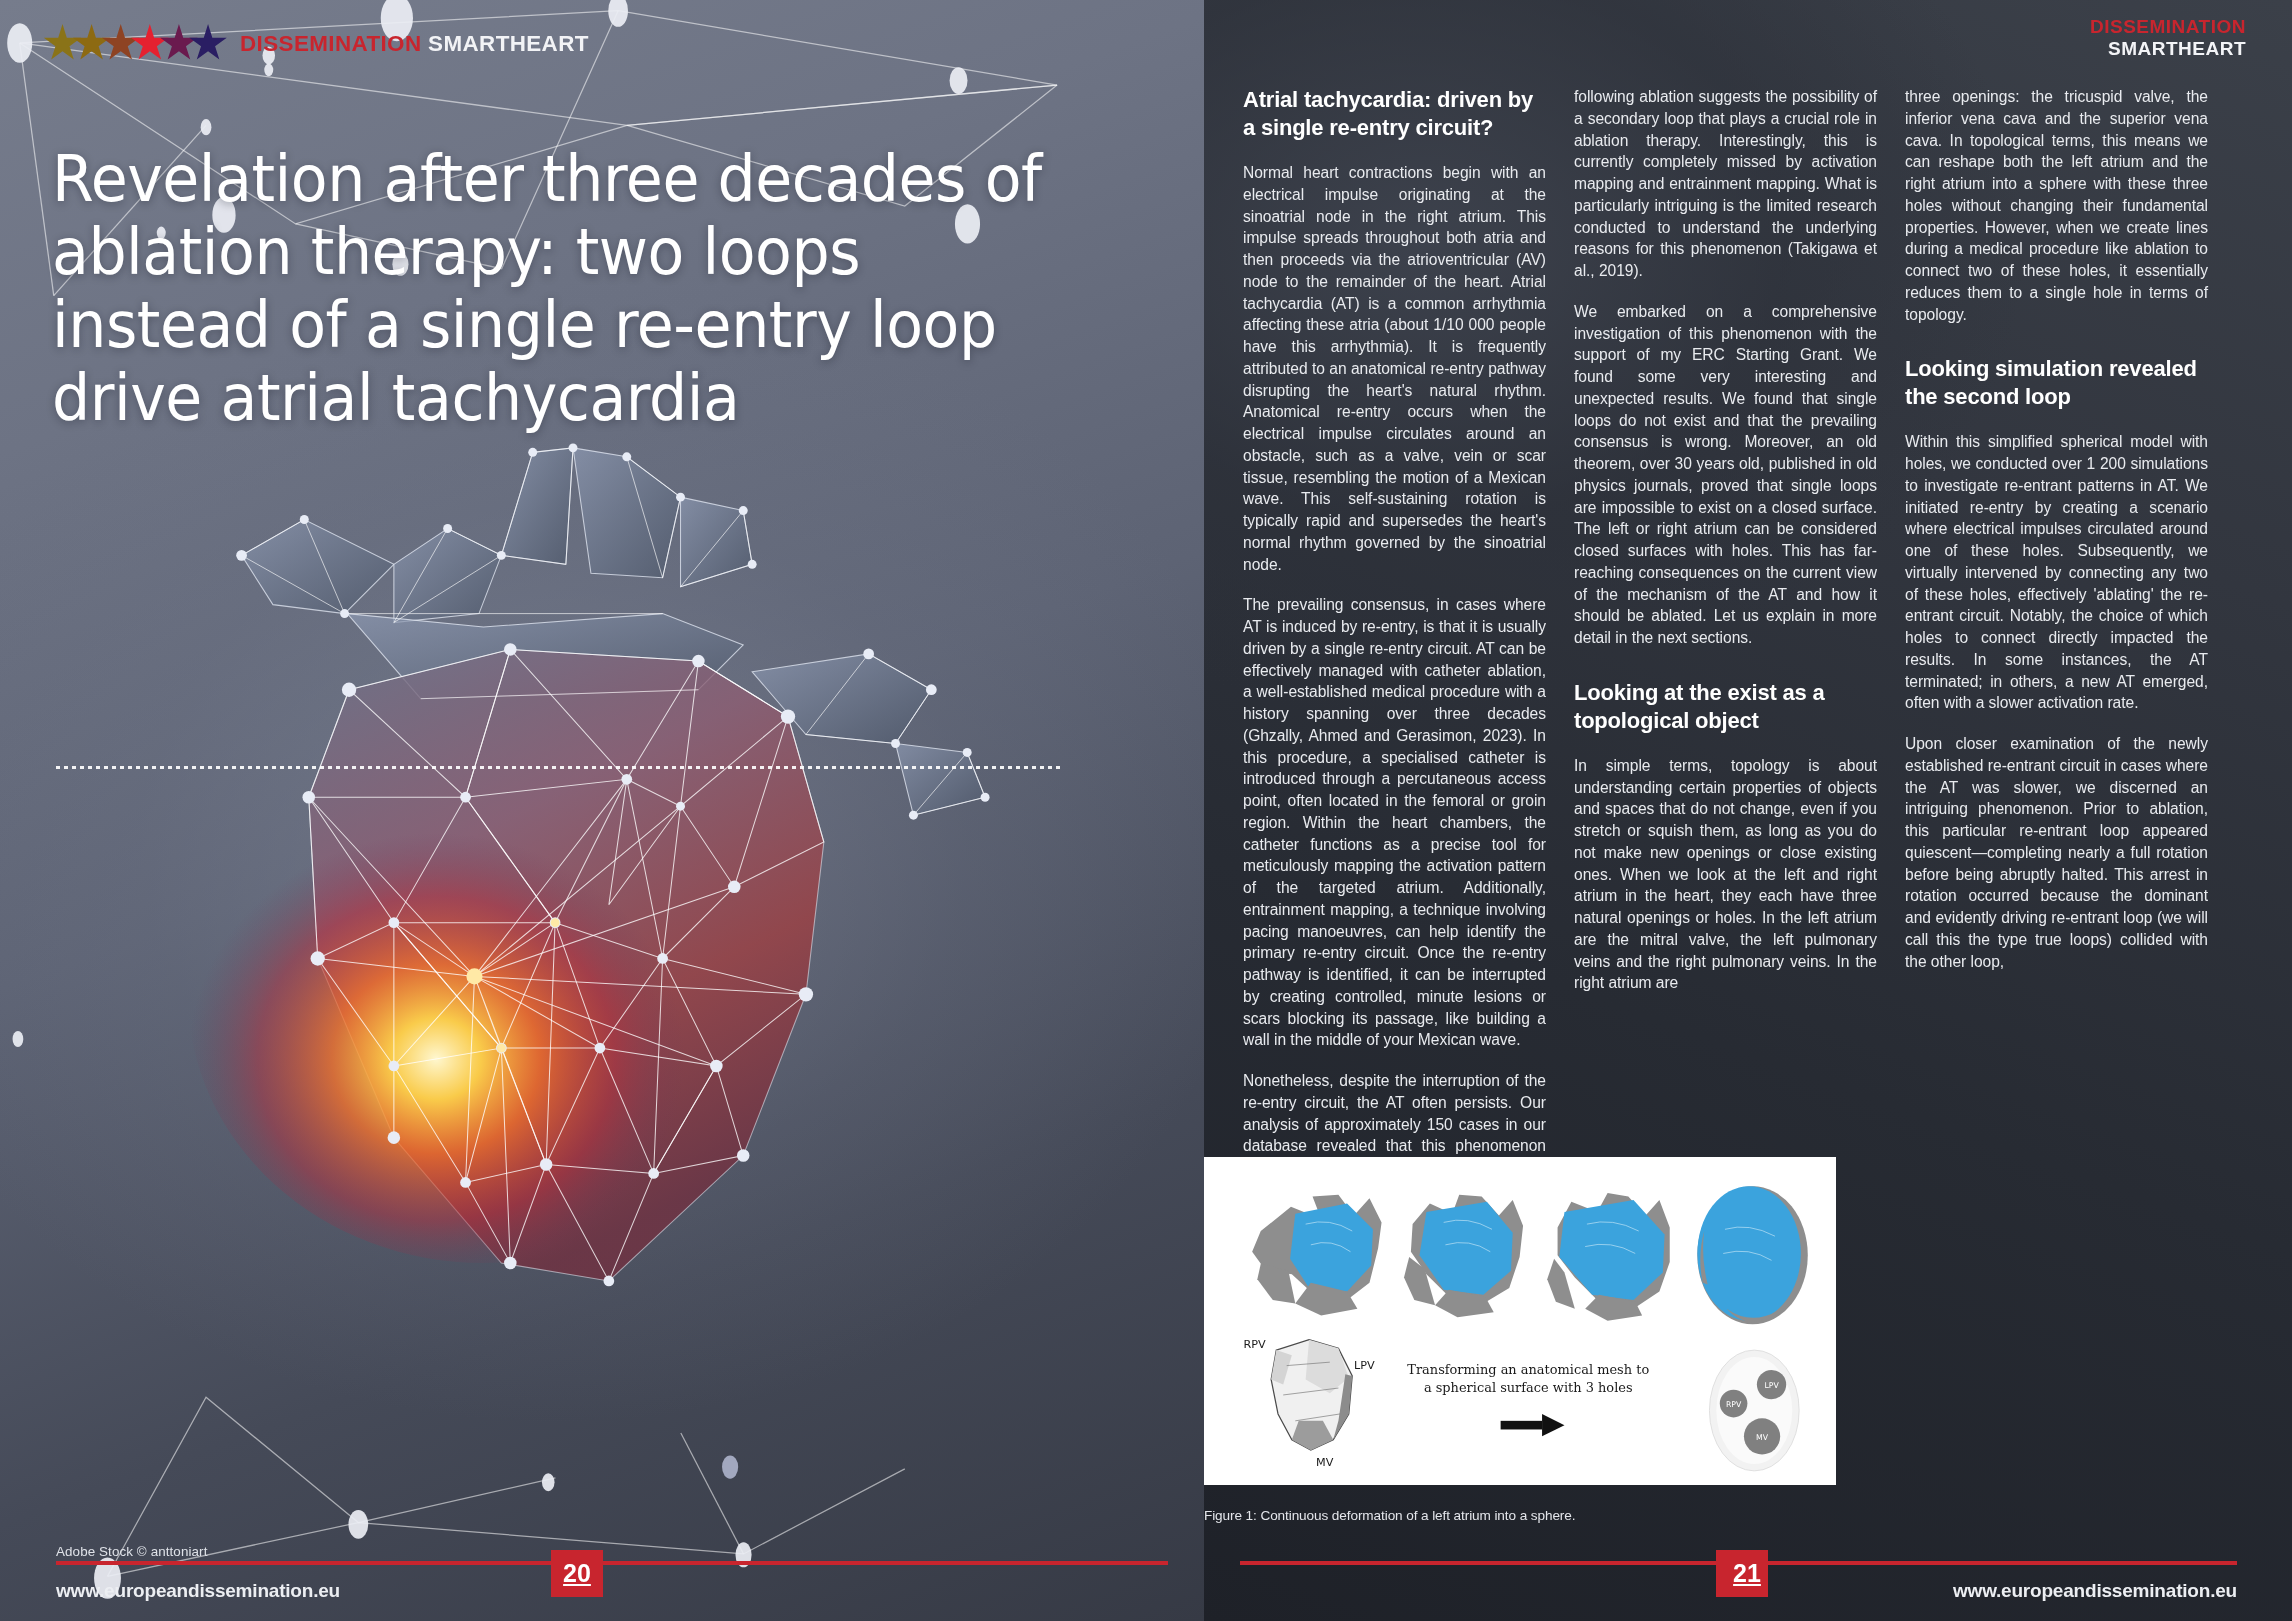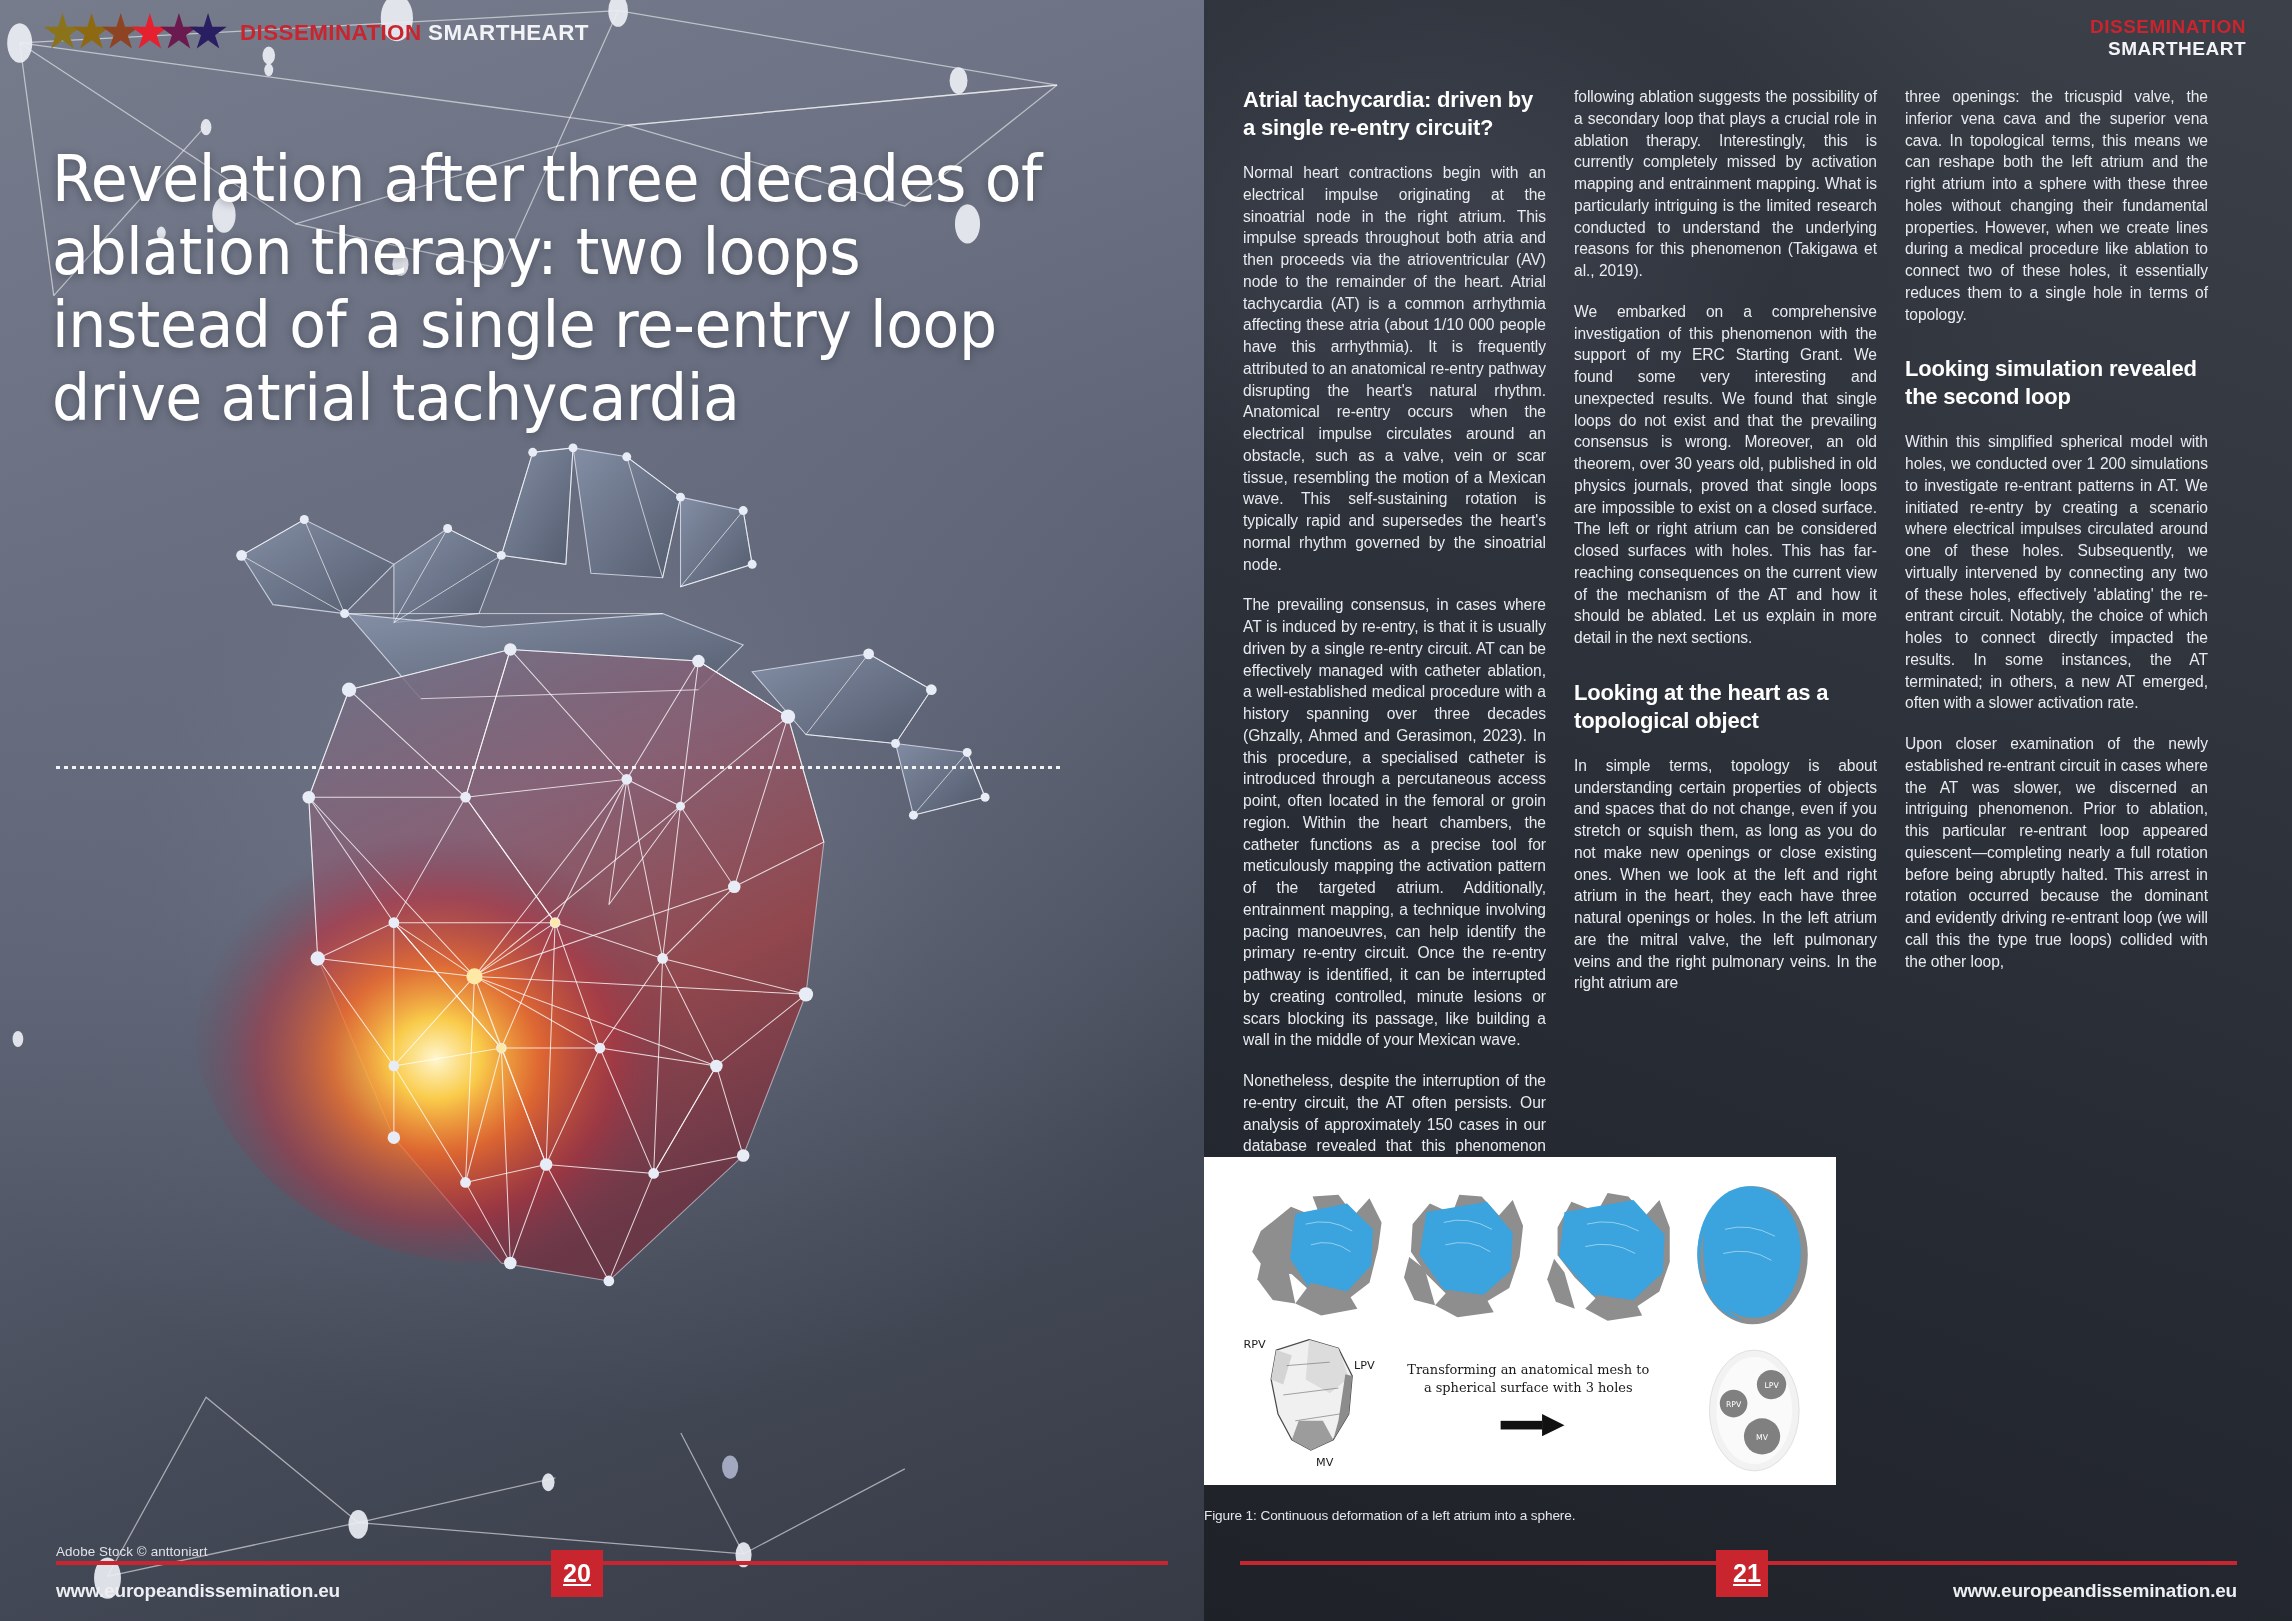--- a/index.html
+++ b/index.html
@@ -28,21 +28,21 @@
       linear-gradient(200deg, #3b4049 0%, #32363f 30%, #272b33 62%, #1e2128 100%);
     overflow: hidden;
   }
 
   
   .net { position: absolute; inset: 0; pointer-events: none; }
   .net svg { width: 100%; height: 100%; display: block; }
 
   
   .hdr-left {
-    position: absolute; left: 43px; top: 13px;
+    position: absolute; left: 43px; top: 24px;
     display: flex; align-items: center; gap: 12.5px; z-index: 6;
   }
   .stars { display: flex; align-items: center; }
   .star {
     width: 39px; height: 39px; margin-left: -9.9px;
     clip-path: polygon(50% 0%, 61% 35%, 98% 35%, 68% 57%, 79% 91%, 50% 70%, 21% 91%, 32% 57%, 2% 35%, 39% 35%);
   }
   .star:first-child { margin-left: 0; }
   .hdr-left .brand {
     font-size: 22.4px; font-weight: 700; letter-spacing: 0.4px;
@@ -363,21 +363,21 @@
       <div class="col">
         <div class="h2">Atrial tachycardia: driven by a single re-entry circuit?</div>
         <p class="body">Normal heart contractions begin with an electrical impulse originating at the sinoatrial node in the right atrium. This impulse spreads throughout both atria and then proceeds via the atrioventricular (AV) node to the remainder of the heart. Atrial tachycardia (AT) is a common arrhythmia affecting these atria (about 1/10 000 people have this arrhythmia). It is frequently attributed to an anatomical re-entry pathway disrupting the heart's natural rhythm. Anatomical re-entry occurs when the electrical impulse circulates around an obstacle, such as a valve, vein or scar tissue, resembling the motion of a Mexican wave. This self-sustaining rotation is typically rapid and supersedes the heart's normal rhythm governed by the sinoatrial node.</p>
         <p class="body">The prevailing consensus, in cases where AT is induced by re-entry, is that it is usually driven by a single re-entry circuit. AT can be effectively managed with catheter ablation, a well-established medical procedure with a history spanning over three decades (Ghzally, Ahmed and Gerasimon, 2023). In this procedure, a specialised catheter is introduced through a percutaneous access point, often located in the femoral or groin region. Within the heart chambers, the catheter functions as a precise tool for meticulously mapping the activation pattern of the targeted atrium. Additionally, entrainment mapping, a technique involving pacing manoeuvres, can help identify the primary re-entry circuit. Once the re-entry pathway is identified, it can be interrupted by creating controlled, minute lesions or scars blocking its passage, like building a wall in the middle of your Mexican wave.</p>
         <p class="body">Nonetheless, despite the interruption of the re-entry circuit, the AT often persists. Our analysis of approximately 150 cases in our database revealed that this phenomenon occurs in approximately one-third of the cases. Additionally, our review of the existing literature yielded consistent findings (Arantes et al., 2011; Takigawa et al., 2019; Kaiser, Rogers and Narayan, 2019). The observation that AT often transforms into a slower rhythm</p>
       </div>
 
       <div class="col">
         <p class="body">following ablation suggests the possibility of a secondary loop that plays a crucial role in ablation therapy. Interestingly, this is currently completely missed by activation mapping and entrainment mapping. What is particularly intriguing is the limited research conducted to understand the underlying reasons for this phenomenon (Takigawa et al., 2019).</p>
         <p class="body">We embarked on a comprehensive investigation of this phenomenon with the support of my ERC Starting Grant. We found some very interesting and unexpected results. We found that single loops do not exist and that the prevailing consensus is wrong. Moreover, an old theorem, over 30 years old, published in old physics journals, proved that single loops are impossible to exist on a closed surface. The left or right atrium can be considered closed surfaces with holes. This has far-reaching consequences on the current view of the mechanism of the AT and how it should be ablated. Let us explain in more detail in the next sections.</p>
-        <div class="h2 spaced">Looking at the heart as a topological object</div>
+        <div class="h2 spaced">Looking at the exist as a topological object</div>
         <p class="body">In simple terms, topology is about understanding certain properties of objects and spaces that do not change, even if you stretch or squish them, as long as you do not make new openings or close existing ones. When we look at the left and right atrium in the heart, they each have three natural openings or holes. In the left atrium are the mitral valve, the left pulmonary veins and the right pulmonary veins. In the right atrium are</p>
       </div>
 
       <div class="col">
         <p class="body">three openings: the tricuspid valve, the inferior vena cava and the superior vena cava. In topological terms, this means we can reshape both the left atrium and the right atrium into a sphere with these three holes without changing their fundamental properties. However, when we create lines during a medical procedure like ablation to connect two of these holes, it essentially reduces them to a single hole in terms of topology.</p>
         <div class="h2 spaced">Looking simulation revealed the second loop</div>
         <p class="body">Within this simplified spherical model with holes, we conducted over 1 200 simulations to investigate re-entrant patterns in AT. We initiated re-entry by creating a scenario where electrical impulses circulated around one of these holes. Subsequently, we virtually intervened by connecting any two of these holes, effectively 'ablating' the re-entrant circuit. Notably, the choice of which holes to connect directly impacted the results. In some instances, the AT terminated; in others, a new AT emerged, often with a slower activation rate.</p>
         <p class="body">Upon closer examination of the newly established re-entrant circuit in cases where the AT was slower, we discerned an intriguing phenomenon. Prior to ablation, this particular re-entrant loop appeared quiescent—completing nearly a full rotation before being abruptly halted. This arrest in rotation occurred because the dominant and evidently driving re-entrant loop (we will call this the type true loops) collided with the other loop,</p>
       </div>
     </div>

